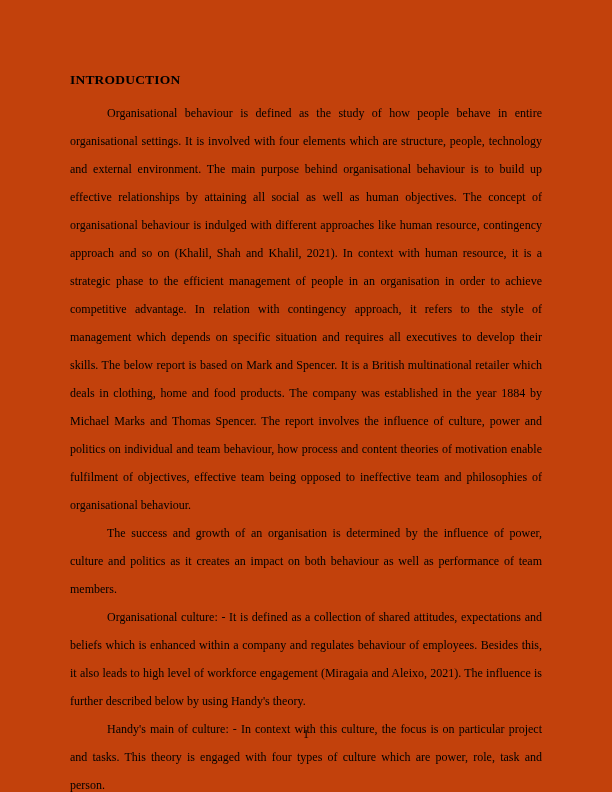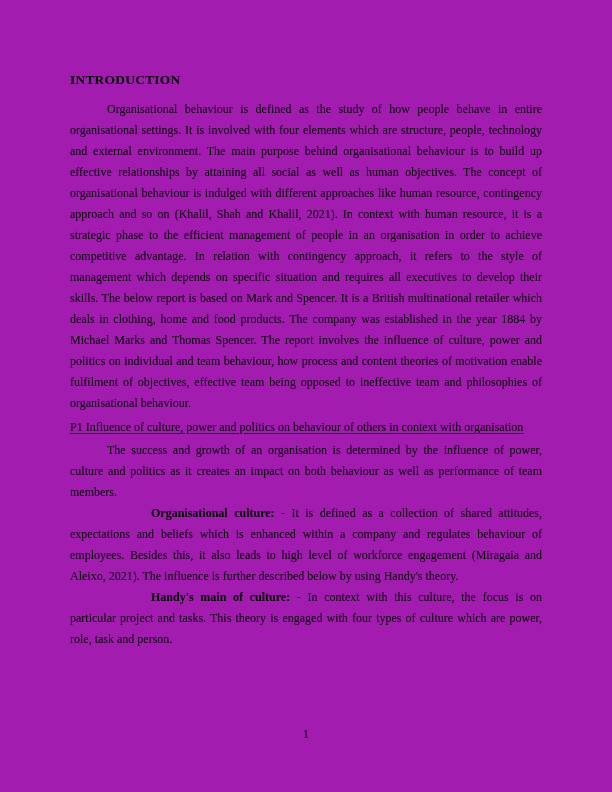--- a/index.html
+++ b/index.html
@@ -6,21 +6,21 @@
   html, body {
     margin: 0;
     padding: 0;
     background: #ffffff;
   }
 
   .page {
     position: relative;
     width: 612px;
     height: 792px;
-    background: #a21caf;
+    background: #c2410c;
     margin: 0 auto;
     overflow: hidden;
     box-sizing: border-box;
     font-family: "Liberation Serif", "DejaVu Serif", serif;
     color: #000000;
   }
 
   .content {
     position: absolute;
     left: 70px;
@@ -36,21 +36,21 @@
     letter-spacing: 0.2px;
   }
 
   h1.section-heading.task {
     margin-top: 18px;
     margin-bottom: 11px;
   }
 
   p.body-text {
     font-size: 12px;
-    line-height: 21px;
+    line-height: 28px;
     margin: 0;
     text-align: justify;
     text-justify: inter-word;
     -webkit-hyphens: none;
     hyphens: none;
   }
 
   p.body-text.indented {
     text-indent: 37px;
   }
@@ -63,22 +63,21 @@
     text-underline-offset: 2px;
     display: block;
   }
 
   .sub-heading-underline span.uline {
     text-decoration: underline;
     text-underline-offset: 2px;
   }
 
   b, .bold {
-    font-weight: bold;
-    margin-left: 44px;
+    font-weight: normal;
   }
 
   .page-number {
     position: absolute;
     left: 0;
     right: 0;
     top: 727px;
     text-align: center;
     font-size: 12px;
     font-family: "Liberation Serif", "DejaVu Serif", serif;
@@ -88,21 +87,20 @@
 <body>
 
 <div class="page">
   <div class="content">
 
     <h1 class="section-heading">INTRODUCTION</h1>
 
     <p class="body-text indented">Organisational behaviour is defined as the study of how people behave in entire organisational settings. It is involved with four elements which are structure, people, technology and external environment. The main purpose behind organisational behaviour is to build up effective relationships by attaining all social as well as human objectives. The concept of organisational behaviour is indulged with different approaches like human resource, contingency approach and so on (Khalil,  Shah and Khalil,  2021). In context with human resource, it is a strategic phase to the efficient management of people in an organisation in order to achieve competitive advantage. In relation with contingency approach, it refers to the style of management which depends on specific situation and requires all executives to develop their skills. The below report is based on Mark and Spencer. It is a British multinational retailer which deals in clothing, home and food products. The company was established in the year 1884 by Michael Marks and Thomas Spencer. The report involves the influence of culture, power and politics on individual and team behaviour, how process and content theories of motivation enable fulfilment of objectives, effective team being opposed to ineffective team and philosophies of organisational behaviour.</p>
 
 
-    <div class="sub-heading-underline"><span class="uline">P1 Influence of culture, power and politics on behaviour of others in context with organisation</span></div>
 
     <p class="body-text indented">The success and growth of an organisation is determined by the influence of power, culture and politics as it creates an impact on both behaviour as well as performance of team members.</p>
 
     <p class="body-text indented"><b class="bold">Organisational culture:</b><span> - It is defined as a collection of shared attitudes, expectations and beliefs which is enhanced within a company and regulates behaviour of employees. Besides this, it also leads to high level of workforce engagement (Miragaia and Aleixo,  2021). The influence is further described below  by using Handy's theory.</span></p>
 
     <p class="body-text indented"><b class="bold">Handy's main of culture:</b><span> - In context with this culture, the focus is on particular project and tasks. This theory is engaged with four types of culture which are power, role, task and person.</span></p>
 
   </div>
 
   <div class="page-number">1</div>

